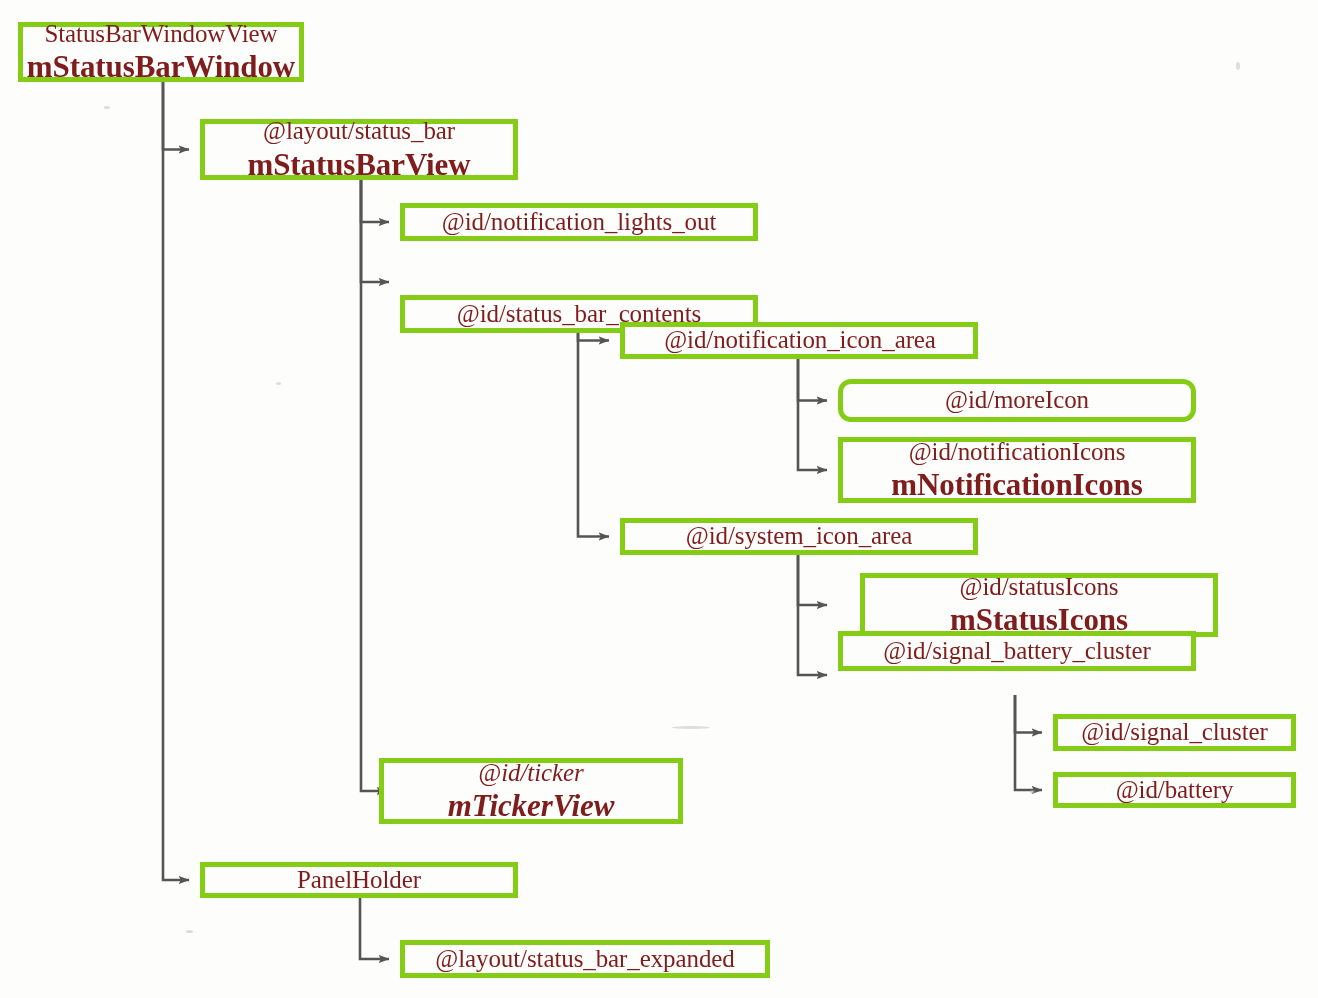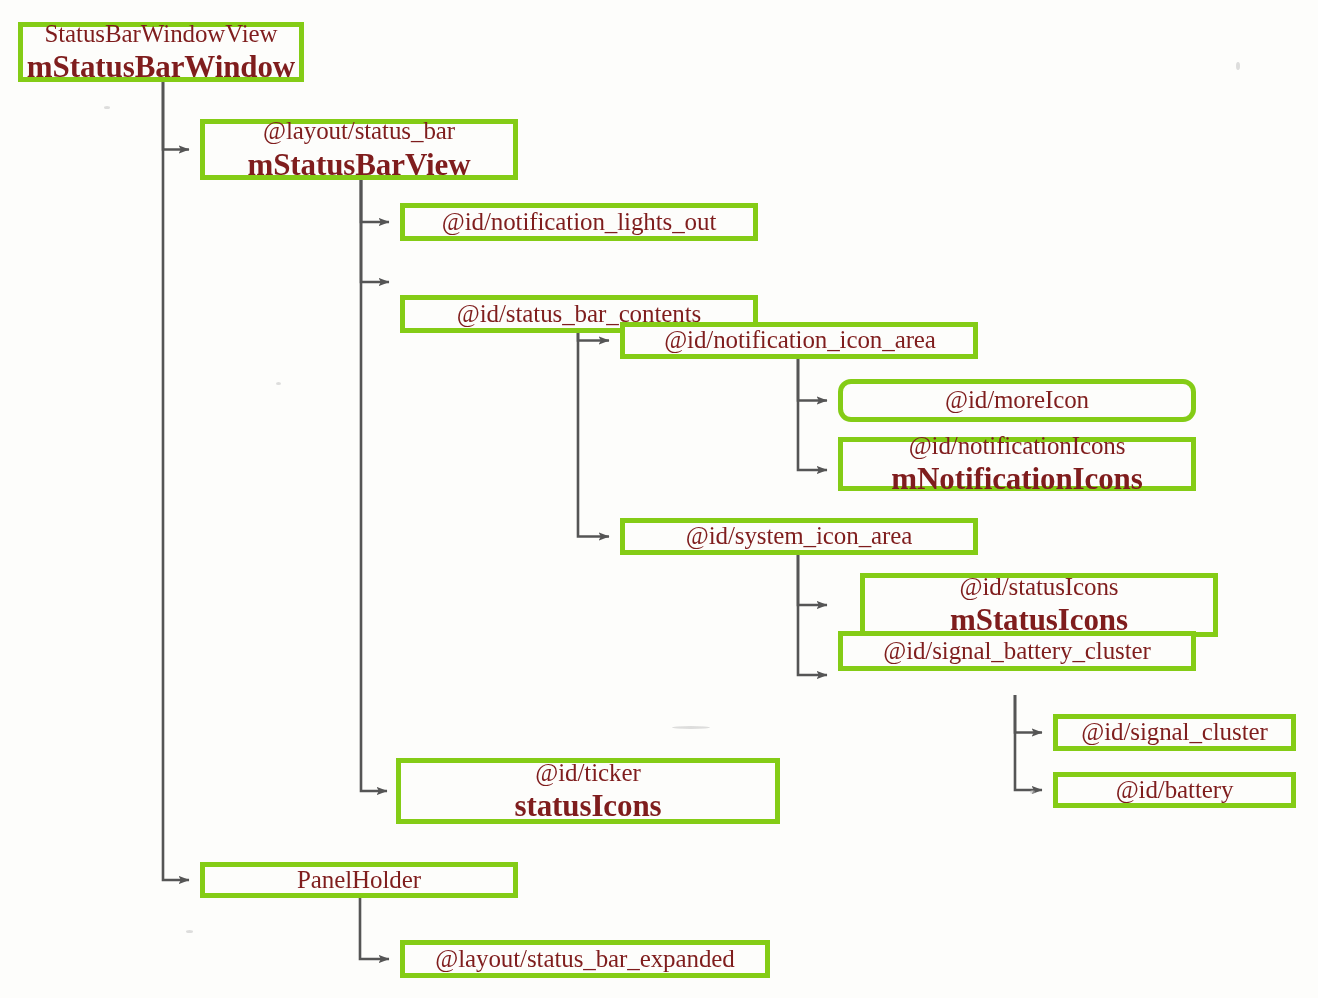--- a/index.html
+++ b/index.html
@@ -107,43 +107,43 @@
       </div>
       <div class="node" style="left: 400px; top: 263px; width: 358px; height: 38px; margin-top: 32px;">
         <div class="l1">@id/status_bar_contents</div>
       </div>
       <div class="node" style="left: 620px; top: 322px; width: 358px; height: 37px; padding-left: 8px;">
         <div class="l1">@id/notification_icon_area</div>
       </div>
       <div class="node" style="left: 838px; top: 379px; width: 358px; height: 43px; border-radius: 13px;">
         <div class="l1">@id/moreIcon</div>
       </div>
-      <div class="node two-line" style="left: 838px; top: 437px; width: 358px; height: 54px;">
+      <div class="node two-line" style="left: 838px; top: 437px; width: 358px; height: 66px;">
         <div class="l1">@id/notificationIcons</div>
         <div class="l2">mNotificationIcons</div>
       </div>
       <div class="node" style="left: 620px; top: 518px; width: 358px; height: 37px;">
         <div class="l1">@id/system_icon_area</div>
       </div>
       <div class="node two-line" style="left: 860px; top: 573px; width: 358px; height: 64px;">
         <div class="l1">@id/statusIcons</div>
         <div class="l2">mStatusIcons</div>
       </div>
       <div class="node" style="left: 838px; top: 631px; width: 358px; height: 40px;">
         <div class="l1">@id/signal_battery_cluster</div>
       </div>
       <div class="node" style="left: 1053px; top: 714px; width: 243px; height: 37px;">
         <div class="l1">@id/signal_cluster</div>
       </div>
       <div class="node" style="left: 1053px; top: 772px; width: 243px; height: 36px;">
         <div class="l1">@id/battery</div>
       </div>
-      <div class="node two-line" style="left: 396px; top: 758px; width: 384px; height: 66px;">
+      <div class="node two-line" style="left: 379px; top: 758px; width: 304px; height: 66px; font-style: italic;">
         <div class="l1">@id/ticker</div>
-        <div class="l2">statusIcons</div>
+        <div class="l2">mTickerView</div>
       </div>
       <div class="node" style="left: 200px; top: 862px; width: 318px; height: 36px;">
         <div class="l1">PanelHolder</div>
       </div>
       <div class="node" style="left: 400px; top: 940px; width: 370px; height: 38px;">
         <div class="l1">@layout/status_bar_expanded</div>
       </div>
     </div>
 </div>
 

